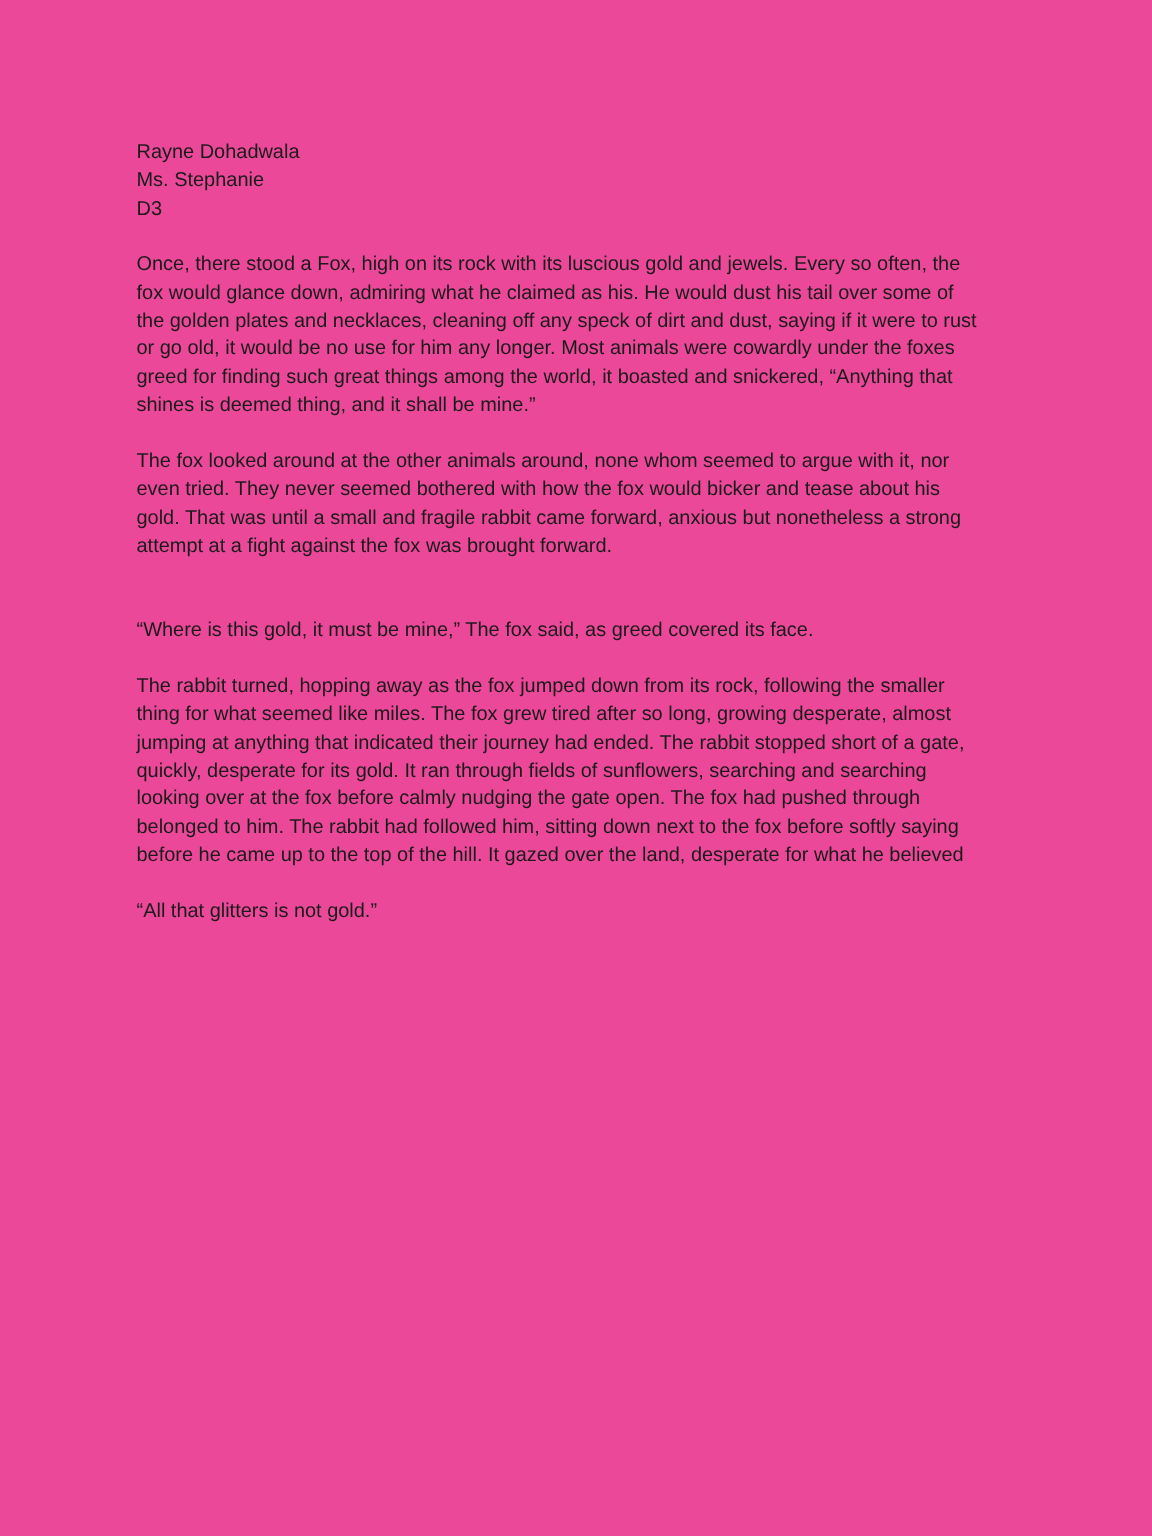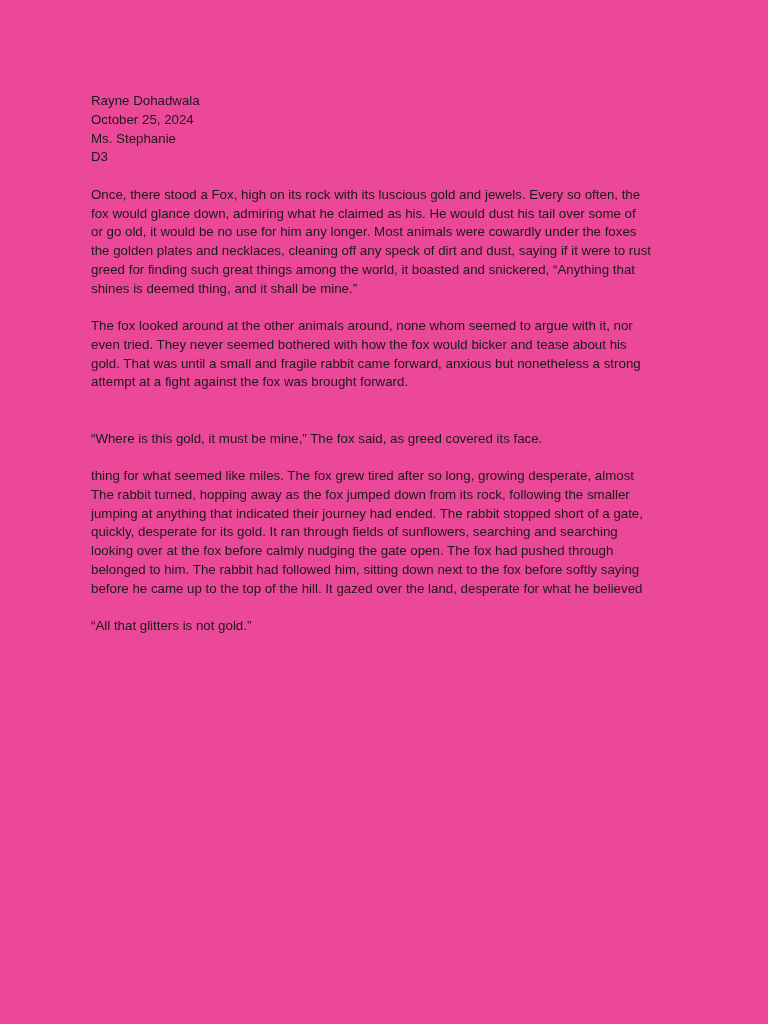--- a/index.html
+++ b/index.html
@@ -45,31 +45,30 @@
     }
   </style>
 </head>
 <body>
 
 <div class="page">
   <div class="content">
 
     <div class="para">
       <span class="line">Rayne Dohadwala</span>
-      <span class="line">October 25, 2024</span>
       <span class="line">Ms. Stephanie</span>
       <span class="line">D3</span>
     </div>
     <span class="blank"></span>
 
     <div class="para">
       <span class="line">Once, there stood a Fox, high on its rock with its luscious gold and jewels. Every so often, the</span>
       <span class="line">fox would glance down, admiring what he claimed as his. He would dust his tail over some of</span>
+      <span class="line">the golden plates and necklaces, cleaning off any speck of dirt and dust, saying if it were to rust</span>
       <span class="line">or go old, it would be no use for him any longer. Most animals were cowardly under the foxes</span>
-      <span class="line">the golden plates and necklaces, cleaning off any speck of dirt and dust, saying if it were to rust</span>
       <span class="line">greed for finding such great things among the world, it boasted and snickered, “Anything that</span>
       <span class="line">shines is deemed thing, and it shall be mine.”</span>
     </div>
     <span class="blank"></span>
 
     <div class="para">
       <span class="line">The fox looked around at the other animals around, none whom seemed to argue with it, nor</span>
       <span class="line">even tried. They never seemed bothered with how the fox would bicker and tease about his</span>
       <span class="line">gold. That was until a small and fragile rabbit came forward, anxious but nonetheless a strong</span>
       <span class="line">attempt at a fight against the fox was brought forward.</span>
@@ -77,22 +76,22 @@
     <span class="blank"></span>
 
     <span class="blank"></span>
 
     <div class="para">
       <span class="line">“Where is this gold, it must be mine,” The fox said, as greed covered its face.</span>
     </div>
     <span class="blank"></span>
 
     <div class="para">
+      <span class="line">The rabbit turned, hopping away as the fox jumped down from its rock, following the smaller</span>
       <span class="line">thing for what seemed like miles. The fox grew tired after so long, growing desperate, almost</span>
-      <span class="line">The rabbit turned, hopping away as the fox jumped down from its rock, following the smaller</span>
       <span class="line">jumping at anything that indicated their journey had ended. The rabbit stopped short of a gate,</span>
       <span class="line">quickly, desperate for its gold. It ran through fields of sunflowers, searching and searching</span>
       <span class="line">looking over at the fox before calmly nudging the gate open. The fox had pushed through</span>
       <span class="line">belonged to him. The rabbit had followed him, sitting down next to the fox before softly saying</span>
       <span class="line">before he came up to the top of the hill. It gazed over the land, desperate for what he believed</span>
     </div>
     <span class="blank"></span>
 
     <div class="para">
       <span class="line">“All that glitters is not gold.”</span>

